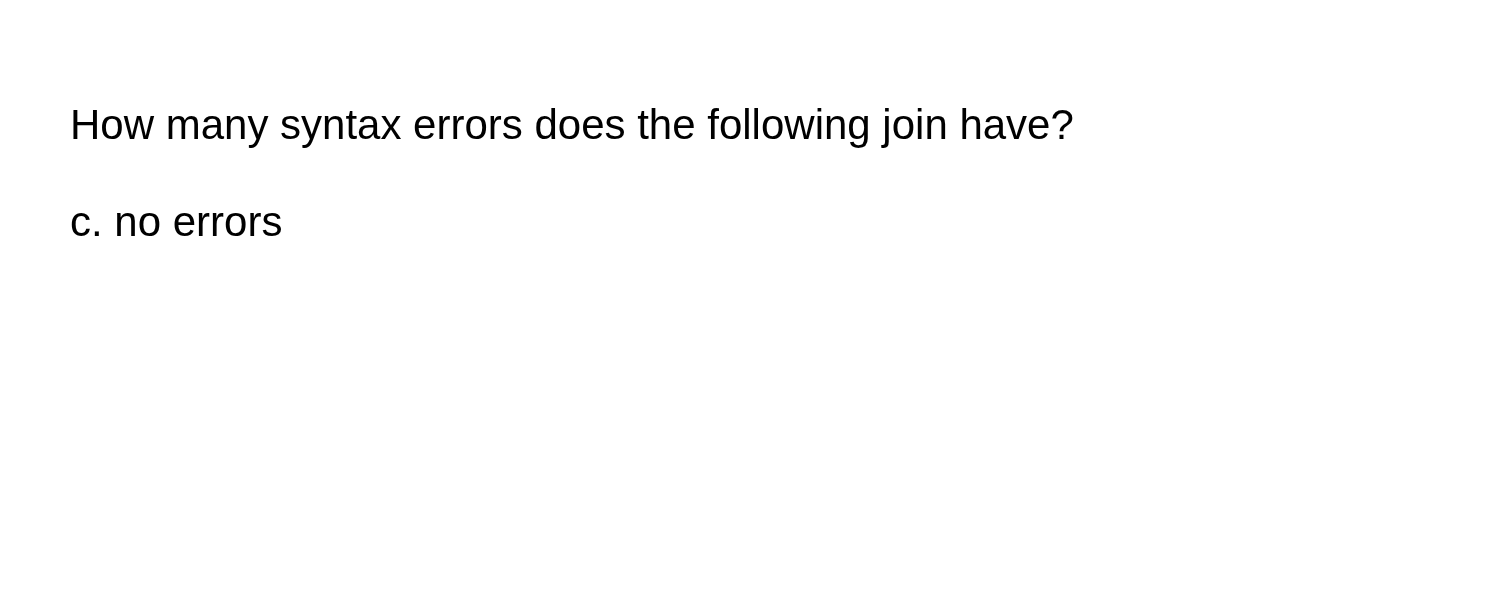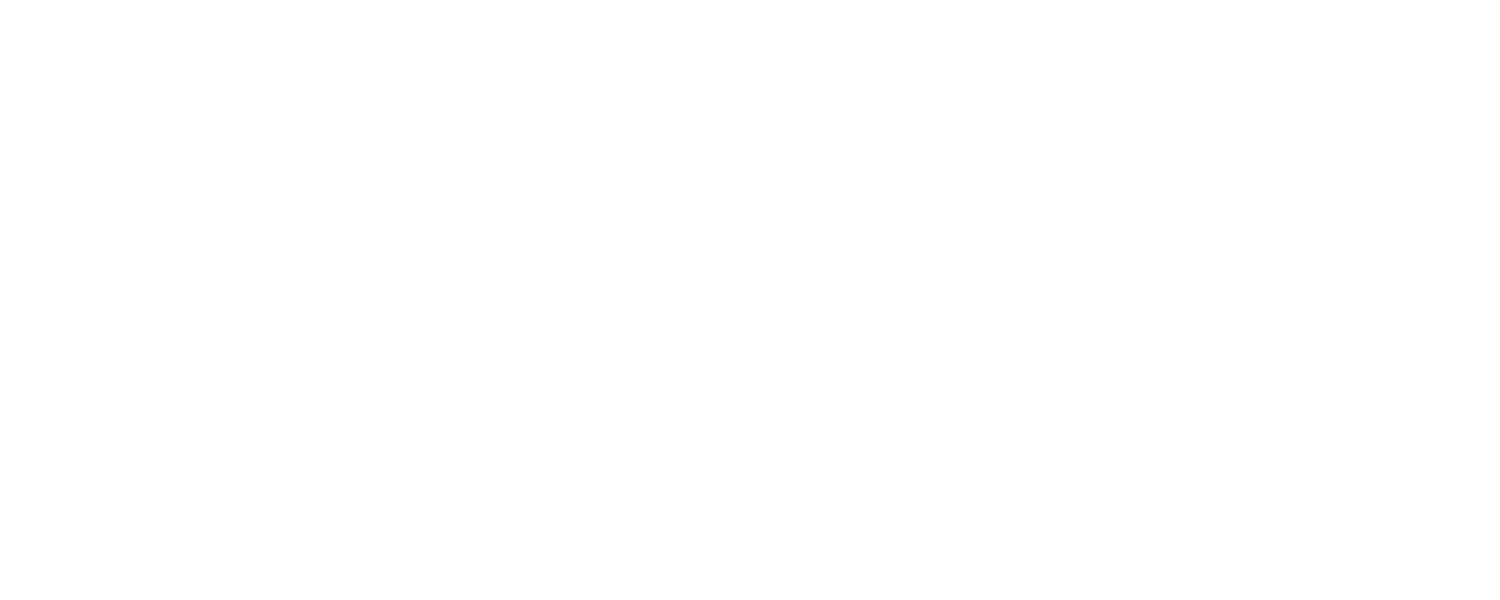--- a/index.html
+++ b/index.html
@@ -24,13 +24,18 @@
     .option {
       font-size: 42px;
       line-height: 1.65;
       font-weight: 400;
     }
   </style>
 </head>
 <body>
 
 <div class="question-container">
+  <p class="question-text">How many syntax errors does the following join have?</p>
+  <p class="option">
+    <span>c.</span>
+    <span>no errors</span>
+  </p>
 </div>
 
 </body></html>

